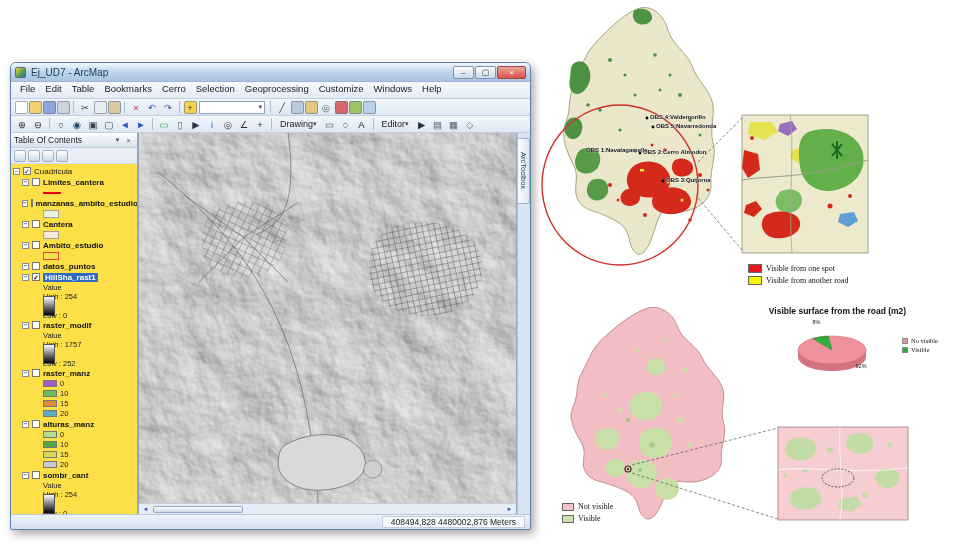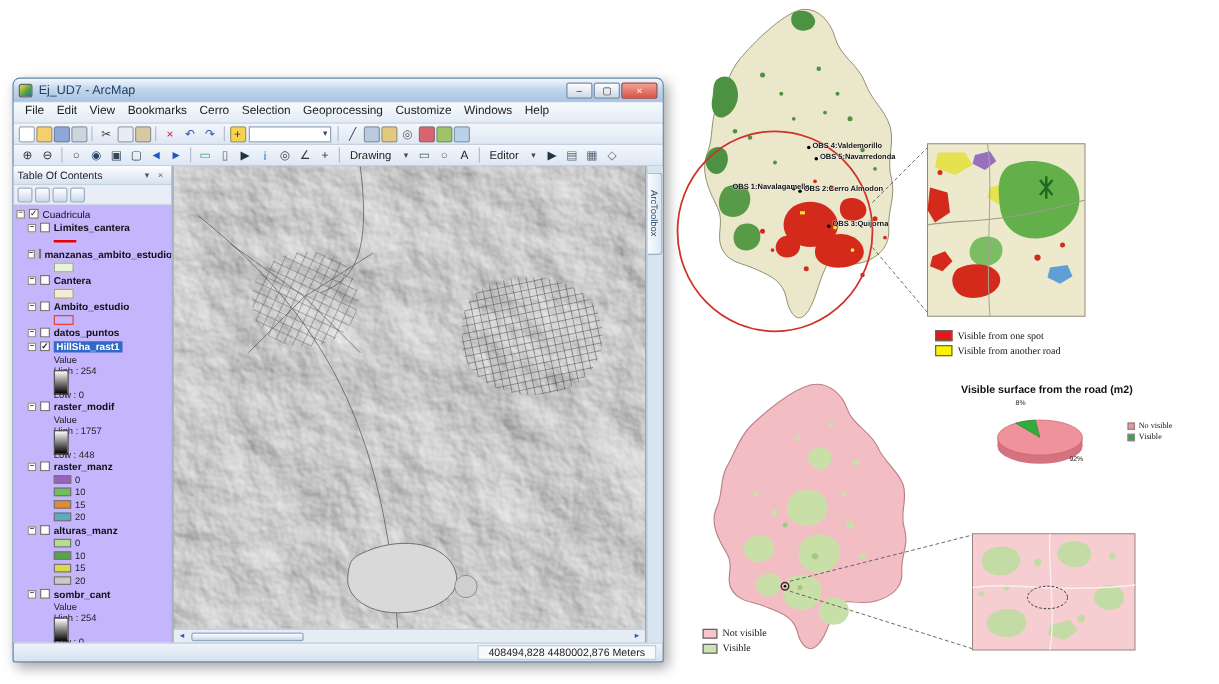--- a/index.html
+++ b/index.html
@@ -17,33 +17,33 @@
   .win-btn{width:21px;height:13px;font-size:8px;line-height:12px;text-align:center;color:#333;
     border:1px solid #7d94ac;border-radius:2px;background:linear-gradient(#fdfdfd,#cdd9e8);}
   .win-btn.close{width:29px;background:linear-gradient(#f0a492,#d9534a);color:#fff;border-color:#9c4a40;}
   .menubar{height:17px;display:flex;align-items:flex-start;background:linear-gradient(#f7fafd,#e2ebf6);padding:0 4px;border-bottom:1px solid #c4d0de;}
   .menu-item{font-size:9.5px;color:#1c1c1c;padding:1px 5px;cursor:default;}
   .toolbar{height:17px;display:flex;align-items:center;background:linear-gradient(#f3f7fc,#dde7f3);padding:0 3px;border-bottom:1px solid #c4d0de;}
   .tb-icon{width:15px;height:15px;display:inline-flex;align-items:center;justify-content:center;font-size:9.5px;border-radius:2px;margin:0 0.5px;}
   .tb-sep{width:1px;height:12px;background:#b3c0d1;margin:0 3px;}
   .combo{width:66px;height:13px;background:#fff;border:1px solid #90a4bd;display:flex;align-items:center;justify-content:space-between;font-size:8px;color:#333;padding:0 2px;margin:0 2px;}
   .combo-arrow{font-size:7px;color:#446;}
-  .tb-label{display:flex;align-items:center;gap:10px;font-size:9px;color:#222;padding:0 4px;height:15px;border:1px solid transparent;}
+  .tb-label{display:flex;align-items:center;gap:0;font-size:9px;color:#222;padding:0 4px;height:15px;border:1px solid transparent;}
 
   .content{position:absolute;left:0;top:70px;right:0;bottom:15px;display:flex;background:#dbe5f1;}
 
   
   .toc{width:127px;background:#f2f5fa;border-right:1px solid #8fa6c0;display:flex;flex-direction:column;}
   .toc-header{height:15px;display:flex;align-items:center;padding:0 3px;font-size:8.5px;color:#223;
     background:linear-gradient(#fdfeff,#d7e2f0);border-bottom:1px solid #c4d0de;}
   .toc-title{flex:1;}
   .toc-hbtn{width:11px;text-align:center;font-size:7px;color:#456;}
   .toc-tools{height:16px;display:flex;align-items:center;gap:2px;padding:0 3px;background:#e9eef6;border-bottom:1px solid #d3dce7;}
   .toc-tool{width:12px;height:12px;border:1px solid #9fb0c6;border-radius:2px;background:linear-gradient(#ffffff,#ccd9ea);}
-  .toc-body{flex:1;background:#c4b5fd;overflow:hidden;padding:2px 0 0 1px;}
+  .toc-body{flex:1;background:#fde047;overflow:hidden;padding:2px 0 0 1px;}
   .toc-row{display:flex;align-items:center;height:10px;margin-bottom:1px;}
   .toc-row.indent{margin-left:9px;font-weight:bold;}
   .expander{width:7px;height:7px;border:1px solid #8a8a8a;background:#fff;font-size:6px;line-height:5px;text-align:center;color:#333;margin:0 1px;}
   .checkbox{width:8px;height:8px;border:1px solid #777;background:#fff;font-size:7px;line-height:7px;text-align:center;color:#111;margin:0 3px 0 2px;}
   .toc-label{font-size:8px;color:#111;white-space:nowrap;}
   .toc-label.selected{background:#316ac5;color:#fff;padding:0 2px;}
   .sub-row{margin-left:31px;display:flex;align-items:center;height:9px;margin-bottom:1px;}
   .sub-text{font-size:7.5px;color:#222;height:8px;}
   .sw-line{width:18px;height:2px;display:inline-block;}
   .sw-fill{width:16px;height:8px;display:inline-block;border:1px solid #888;}
@@ -96,21 +96,21 @@
       <span class="title-text">Ej_UD7 - ArcMap</span>
       <span class="win-btns">
         <span class="win-btn">–</span>
         <span class="win-btn">▢</span>
         <span class="win-btn close">×</span>
       </span>
     </div>
     <div class="menubar">
         <span class="menu-item">File</span>
         <span class="menu-item">Edit</span>
-        <span class="menu-item">View</span>
+        <span class="menu-item">Table</span>
         <span class="menu-item">Bookmarks</span>
         <span class="menu-item">Cerro</span>
         <span class="menu-item">Selection</span>
         <span class="menu-item">Geoprocessing</span>
         <span class="menu-item">Customize</span>
         <span class="menu-item">Windows</span>
         <span class="menu-item">Help</span>
       </div>
     <div class="toolbar">
         <span class="tb-icon" style="background: rgb(255, 255, 255); border: 1px solid rgba(90, 105, 125, 0.55); width: 13px; height: 13px;"></span>
@@ -248,21 +248,21 @@
             <div class="toc-row indent">
               <span class="expander">−</span>
               <span class="checkbox"></span>
               <span class="toc-label">raster_modif</span>
             </div>
             <div class="sub-row sub-text">Value</div>
             <div class="sub-row sub-text">High : 1757</div>
             <div class="sub-row">
               <span class="ramp"></span>
             </div>
-            <div class="sub-row sub-text">Low : 448</div>
+            <div class="sub-row sub-text">Low : 252</div>
             <div class="toc-row indent">
               <span class="expander">−</span>
               <span class="checkbox"></span>
               <span class="toc-label">raster_manz</span>
             </div>
             <div class="sub-row">
               <span class="sw-class" style="background: rgb(160, 92, 200);"></span>
               <span class="class-val">0</span>
             </div>
             <div class="sub-row">

